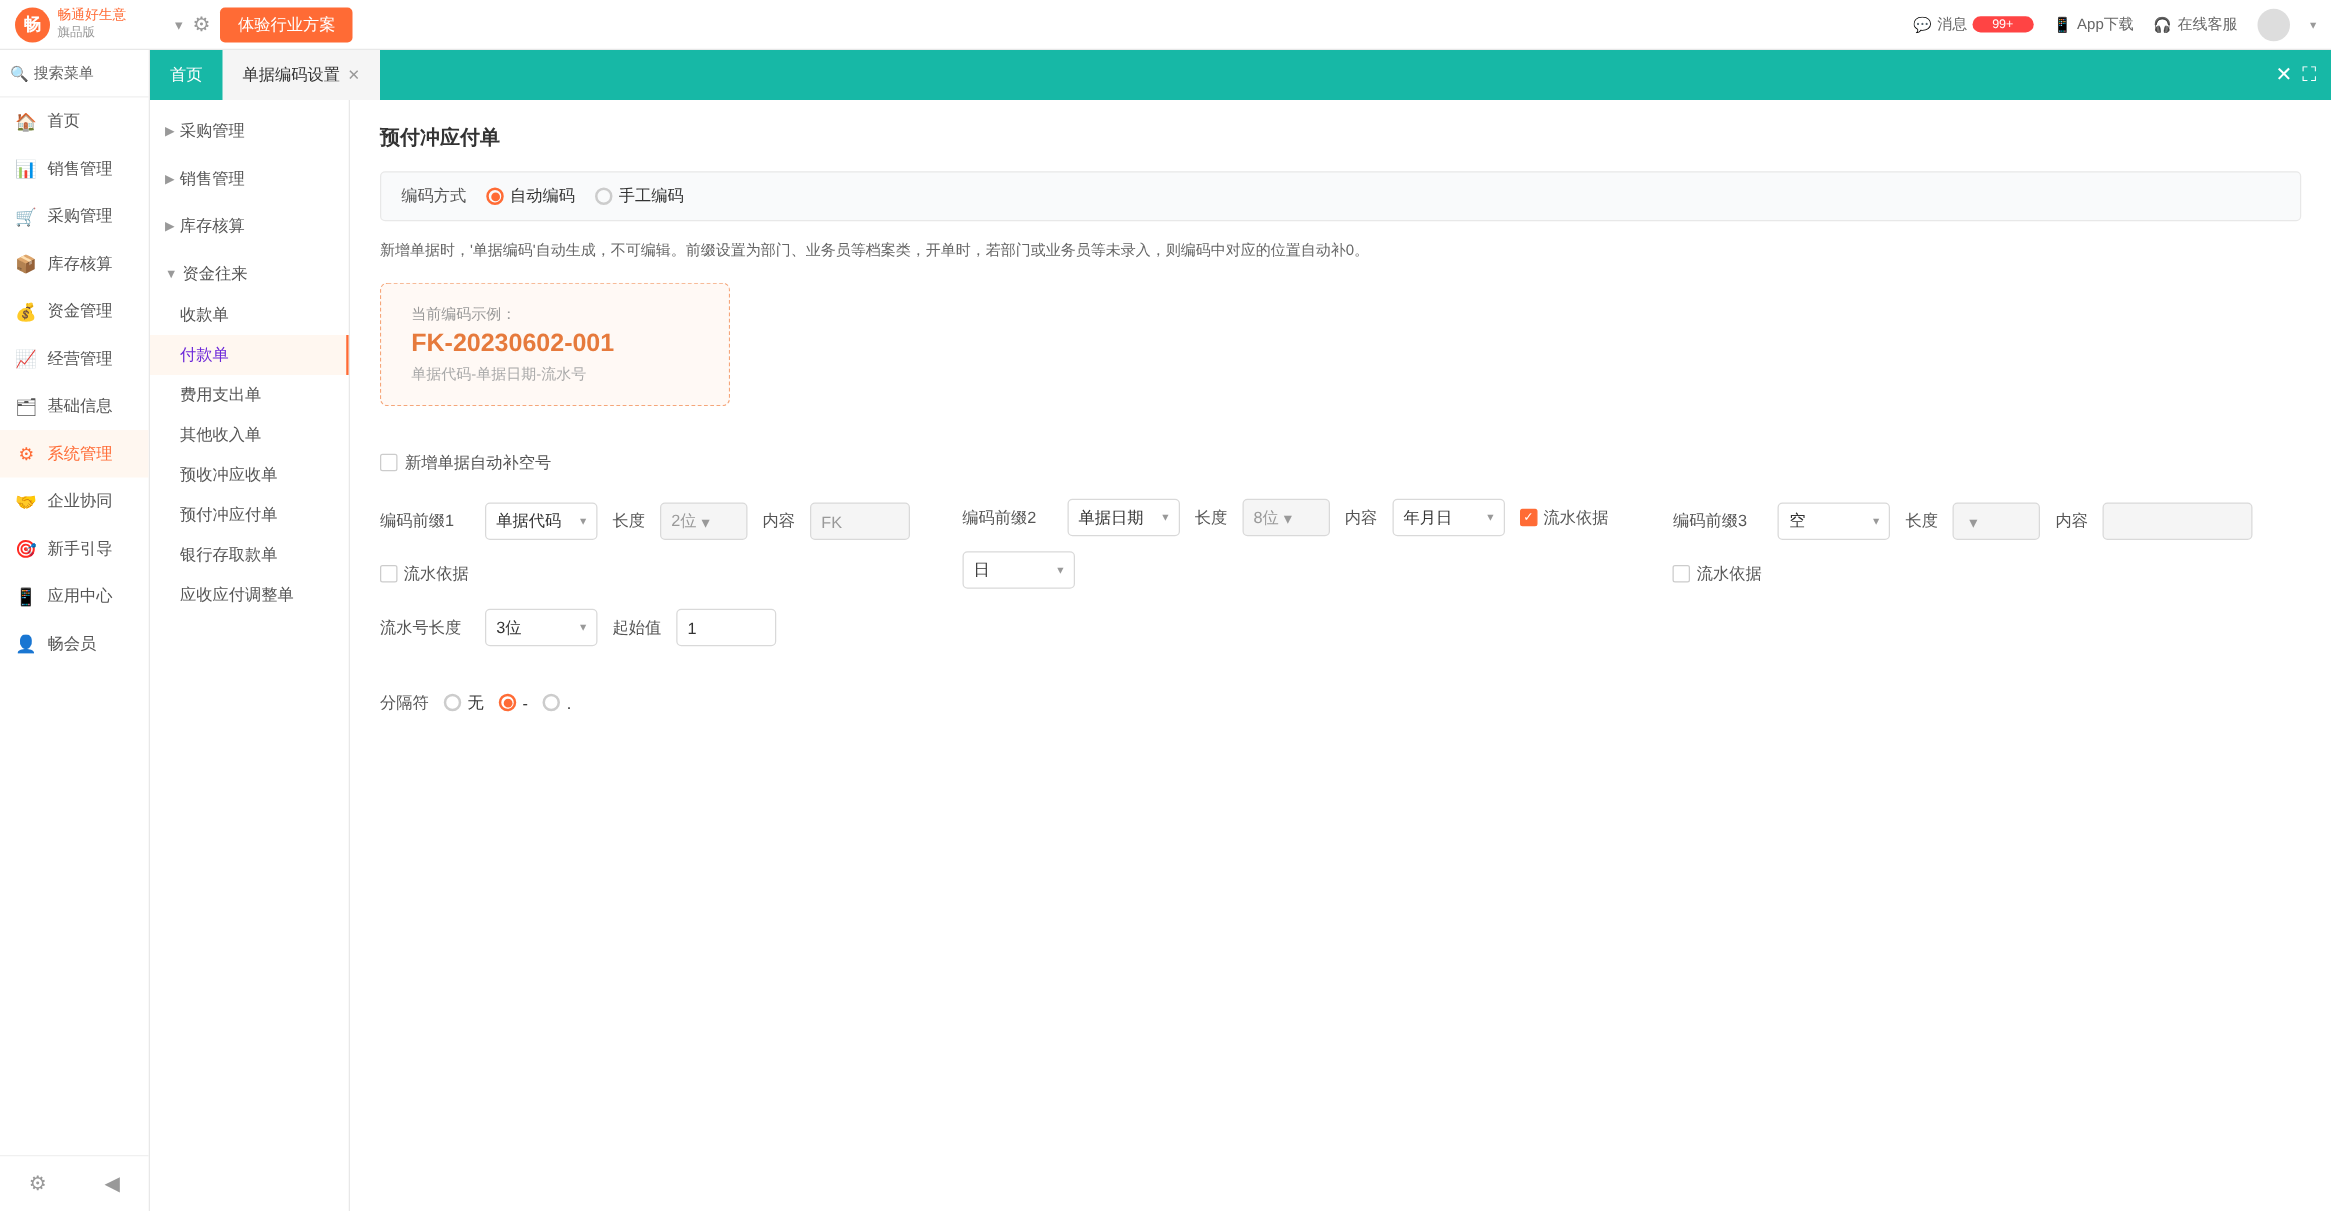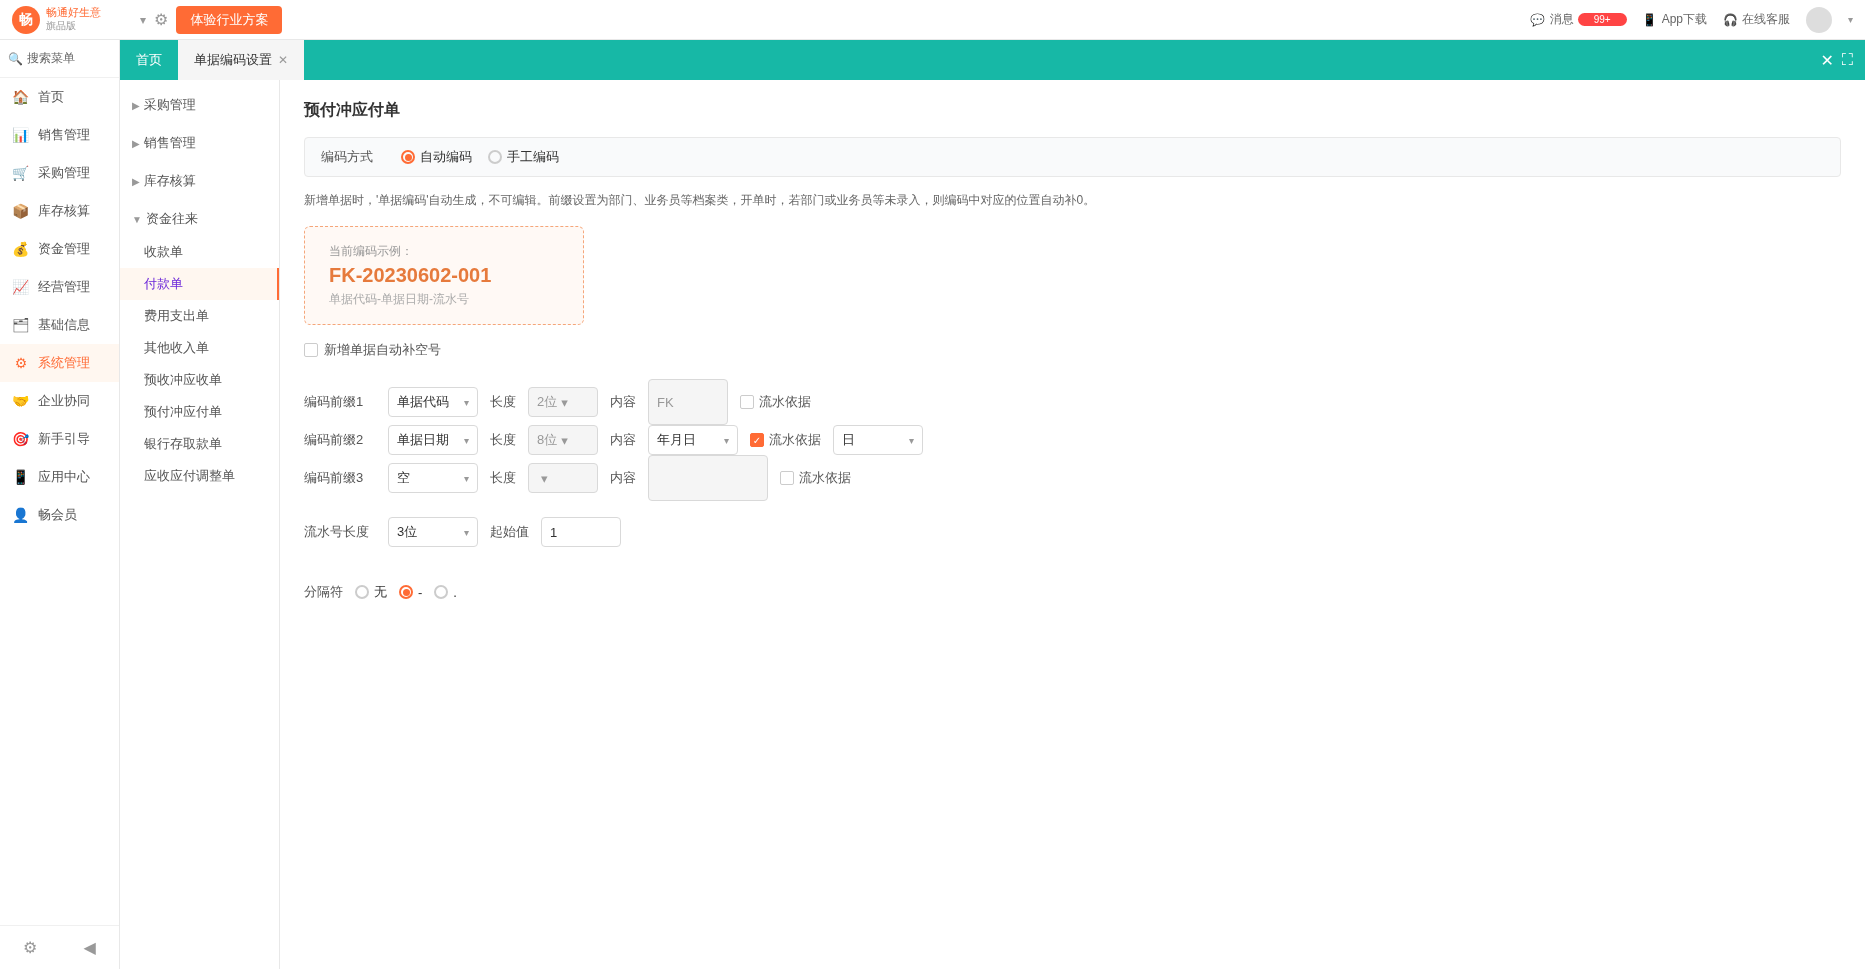--- a/index.html
+++ b/index.html
@@ -244,21 +244,21 @@
       font-size: 16px;
       font-weight: bold;
       color: #333;
       margin-bottom: 16px;
     }
 
     
     .encoding-method-row {
       display: flex;
       align-items: center;
-      gap: 28px;
+      gap: 16px;
       padding: 10px 16px;
       background: #f9fafb;
       border: 1px solid #e8e8e8;
       border-radius: 4px;
       margin-bottom: 14px;
     }
     .encoding-label { font-size: 13px; color: #555; }
     .radio-group { display: flex; align-items: center; gap: 16px; }
     .radio-item { display: flex; align-items: center; gap: 5px; cursor: pointer; font-size: 13px; color: #333; }
     .radio-circle {
@@ -277,20 +277,21 @@
       margin-bottom: 16px;
       line-height: 1.6;
     }
 
     
     .preview-box {
       border: 1.5px dashed #f5a67a;
       background: #fff9f5;
       border-radius: 6px;
       padding: 16px 24px;
+      margin-bottom: 20px;
       display: inline-block;
       min-width: 280px;
     }
     .preview-box-label { font-size: 12px; color: #999; margin-bottom: 4px; }
     .preview-box-code { font-size: 20px; font-weight: bold; color: #e67a3c; margin-bottom: 4px; }
     .preview-box-format { font-size: 12px; color: #aaa; }
 
     
     .checkbox-row {
       display: flex;
@@ -300,21 +301,21 @@
     }
     .checkbox-box {
       width: 14px; height: 14px;
       border: 1px solid #ccc;
       border-radius: 2px;
       background: white;
     }
     .checkbox-label { font-size: 13px; color: #555; }
 
     
-    .form-section { display: flex; flex-direction: column; margin-bottom: 16px; }
+    .form-section { display: flex; flex-direction: row; margin-bottom: 16px; }
     .form-row {
       display: flex;
       align-items: center;
       gap: 12px;
       flex-wrap: wrap;
     }
     .form-row-label { font-size: 13px; color: #555; width: 72px; flex-shrink: 0; }
     .form-select {
       height: 30px;
       border: 1px solid #d9d9d9;
@@ -336,21 +337,21 @@
       border-radius: 4px;
       background: white;
       padding: 0 8px;
       font-size: 13px;
       color: #333;
       min-width: 60px;
     }
     .field-label { font-size: 13px; color: #555; }
     .field-value {
       min-width: 80px;
-      height: 46px;
+      height: 30px;
       border: 1px solid #d9d9d9;
       border-radius: 4px;
       background: #f5f5f5;
       padding: 0 8px;
       display: flex;
       align-items: center;
       font-size: 13px;
       color: #999;
     }
     .checkbox-inline {

